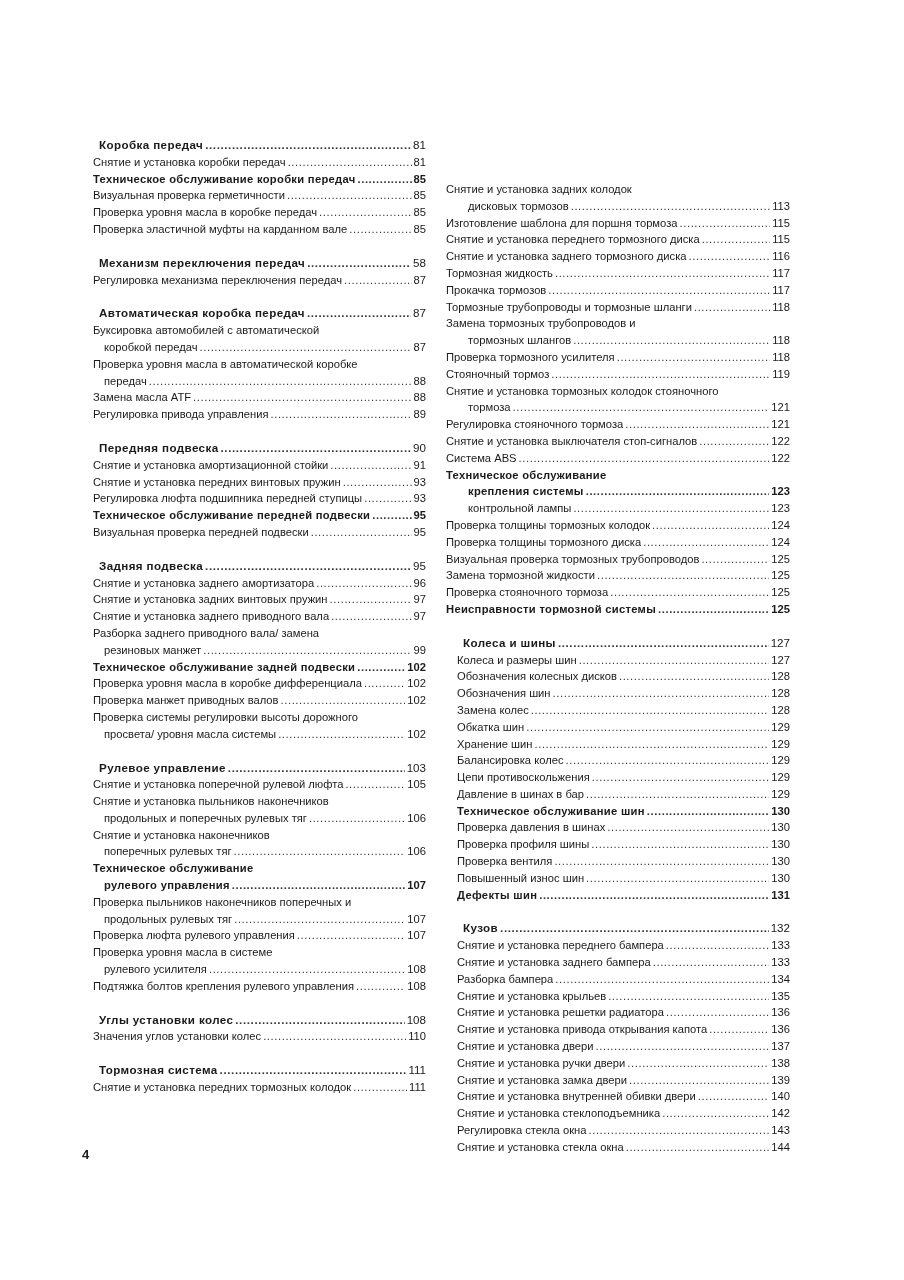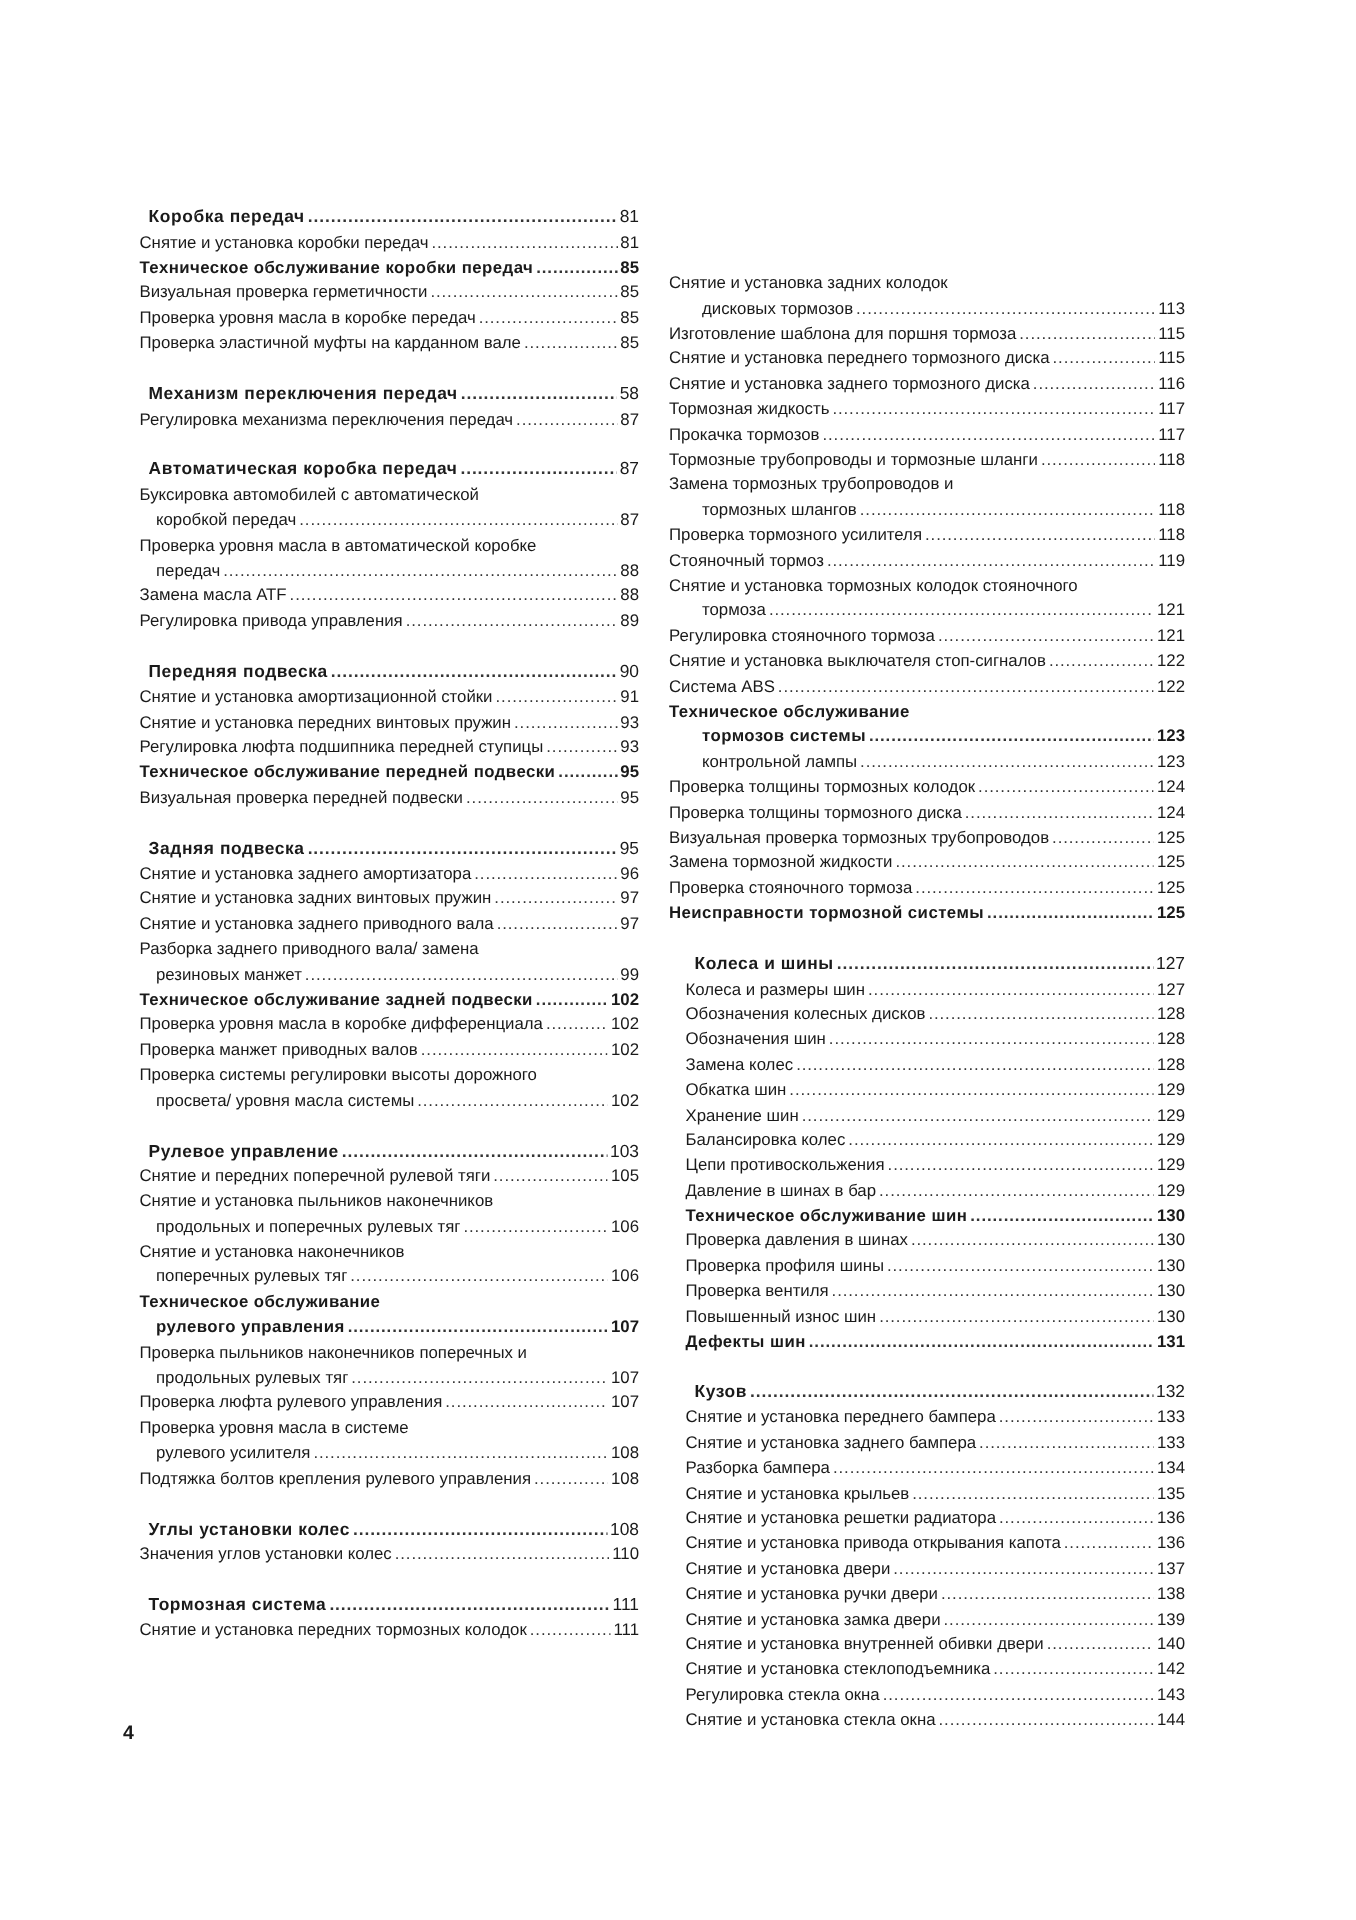--- a/index.html
+++ b/index.html
@@ -191,21 +191,21 @@
         <span class="page">102</span>
       </div>
     </div>
     <div class="section">
       <div class="row level-0 head">
         <span class="title">Рулевое управление</span>
         <span class="leader"></span>
         <span class="page">103</span>
       </div>
       <div class="row level-1">
-        <span class="title">Снятие и передних поперечной рулевой тяги</span>
+        <span class="title">Снятие и установка поперечной рулевой люфта</span>
         <span class="leader"></span>
         <span class="page">105</span>
       </div>
       <div class="row level-1">
         <span class="title">Снятие и установка пыльников наконечников</span>
       </div>
       <div class="row cont">
         <span class="title">продольных и поперечных рулевых тяг</span>
         <span class="leader"></span>
         <span class="page">106</span>
@@ -356,21 +356,21 @@
       </div>
       <div class="row level-0">
         <span class="title">Система ABS</span>
         <span class="leader"></span>
         <span class="page">122</span>
       </div>
       <div class="row level-0 bold">
         <span class="title">Техническое обслуживание</span>
       </div>
       <div class="row cont bold">
-        <span class="title">тормозов системы</span>
+        <span class="title">крепления системы</span>
         <span class="leader"></span>
         <span class="page">123</span>
       </div>
       <div class="row cont">
         <span class="title">контрольной лампы</span>
         <span class="leader"></span>
         <span class="page">123</span>
       </div>
       <div class="row level-0">
         <span class="title">Проверка толщины тормозных колодок</span>

